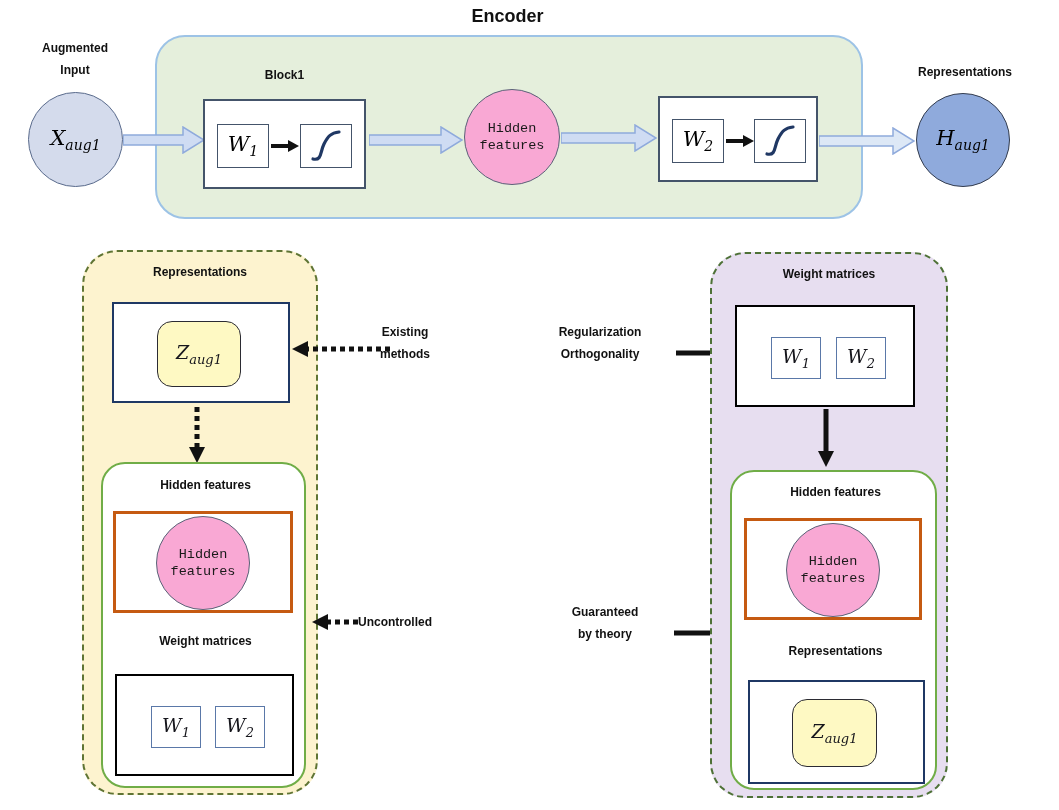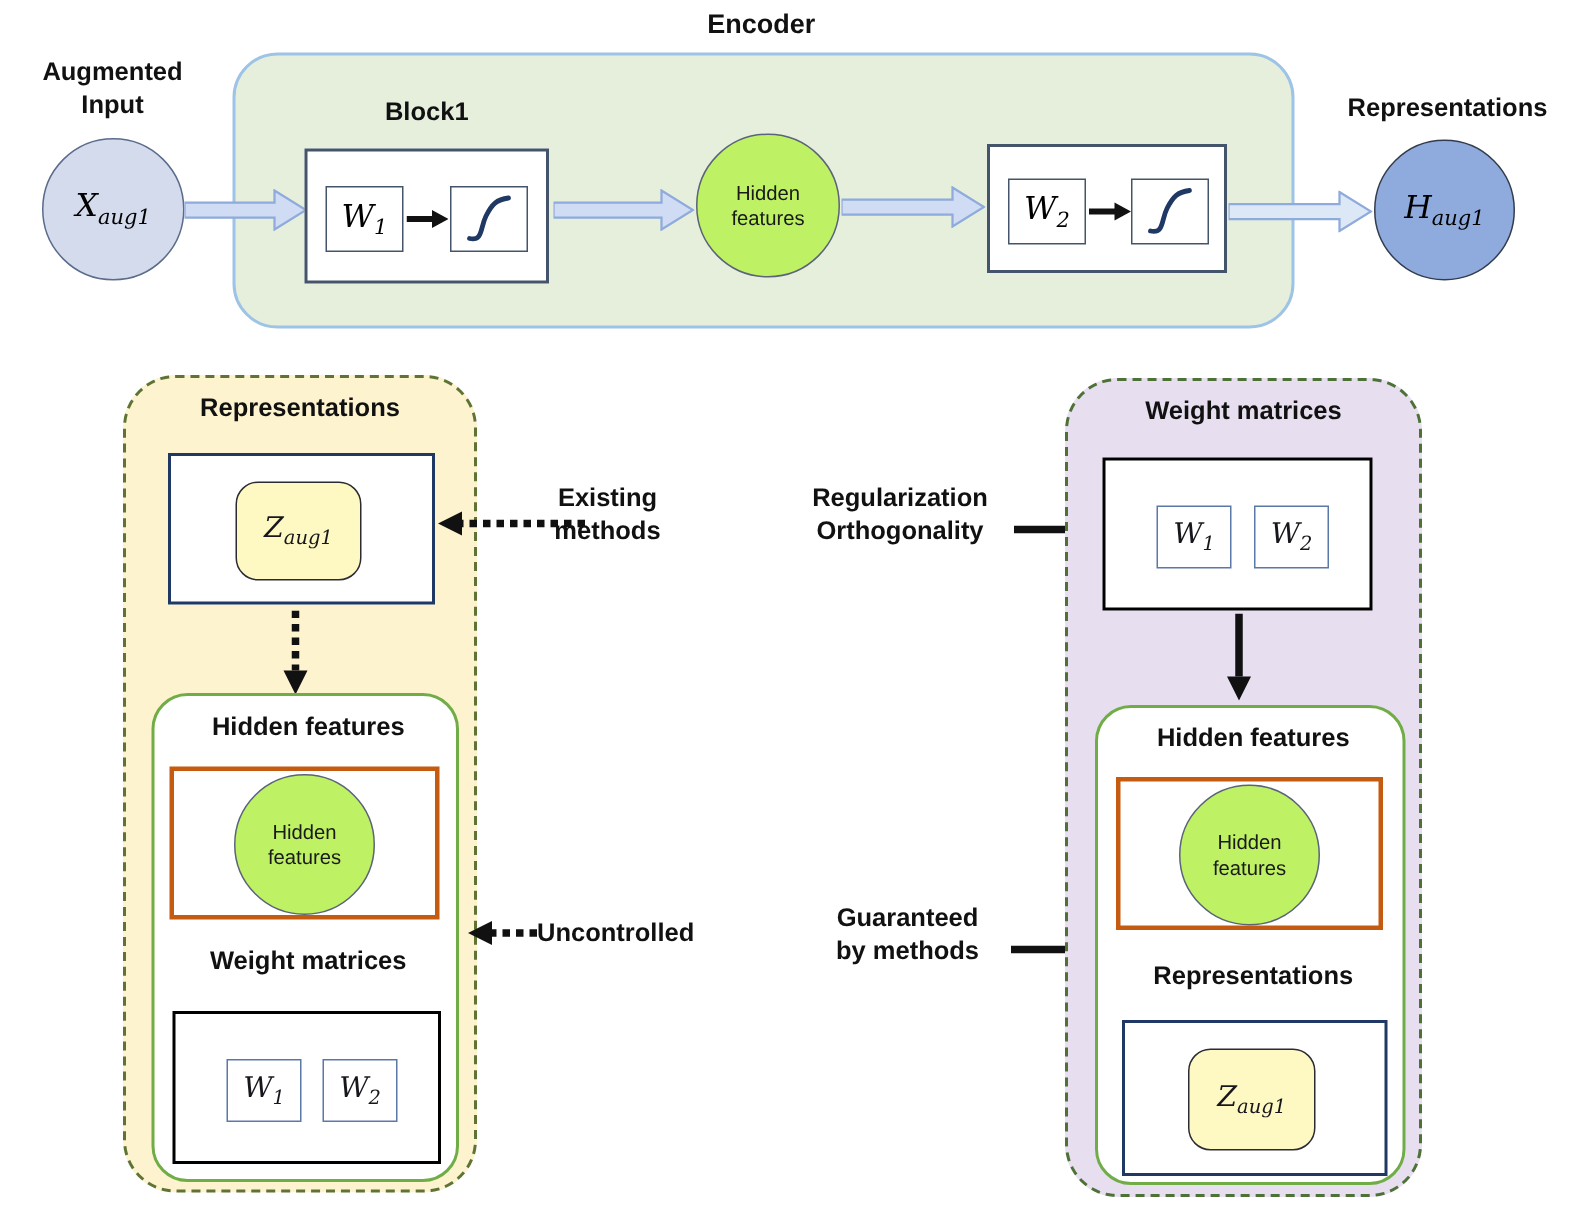--- a/index.html
+++ b/index.html
@@ -1,32 +1,32 @@
 <!DOCTYPE html>
 <html><head>
 <meta charset="utf-8">
 <style>
   html,body{margin:0;padding:0;background:#ffffff;}
   #stage{position:relative;width:1059px;height:810px;background:#ffffff;overflow:hidden;
          font-family:"Liberation Sans",sans-serif;color:#1a1a1a;}
   .abs{position:absolute;}
-  .lbl{font-weight:bold;text-align:center;line-height:22px;font-size:17px;color:#111;}
+  .lbl{font-weight:bold;text-align:center;line-height:22px;font-size:12px;color:#111;}
   .lbl-sm{font-weight:normal;text-align:center;line-height:17px;font-size:13.5px;color:#1a1a1a;}
   .math{font-family:"DejaVu Serif",serif;font-style:italic;font-size:21px;color:#000000;}
   .math sub{font-size:14px;font-style:italic;letter-spacing:0;}
   .math-sm{font-family:"DejaVu Serif",serif;font-style:italic;font-size:19px;color:#16161c;}
   .math-sm sub{font-size:13px;}
 
   .encoder-box{left:155px;top:35px;width:704px;height:180px;background:#e5efdc;
                border:2px solid #9dc3e6;border-radius:30px;}
   .circle{border-radius:50%;display:flex;align-items:center;justify-content:center;
           flex-direction:column;box-sizing:border-box;}
   .x-circle{left:28px;top:92px;width:95px;height:95px;background:#d4dbec;border:1.5px solid #5a6b8c;}
   .h-circle{left:916px;top:93px;width:94px;height:94px;background:#8faadc;border:1.5px solid #333c4e;}
-  .hid-circle{background:#bef264;border:1.5px solid #5a6378;}
+  .hid-circle{background:#f9a8d4;border:1.5px solid #5a6378;font-family:Liberation Mono, monospace;}
 
   .block-rect{background:#ffffff;border:2px solid #44546a;box-sizing:border-box;}
   .wbox{background:#ffffff;border:1.5px solid #44546a;box-sizing:border-box;
         display:flex;align-items:center;justify-content:center;}
   .wbox-lt{border:1.5px solid #5a78a8;}
   .sigbox{background:#ffffff;border:1.5px solid #44546a;box-sizing:border-box;
           display:flex;align-items:center;justify-content:center;}
 
   .left-panel{left:82px;top:250px;width:236px;height:545px;background:#fdf3cf;
               border:2px dashed #5f7433;border-radius:35px;box-sizing:border-box;}
@@ -174,21 +174,21 @@
     <div>Regularization</div>
     <div>Orthogonality</div>
   </div>
   <svg class="abs" style="left:676px;top:343px;" width="60" height="20">
     <line x1="0" y1="10" x2="43" y2="10" stroke="#111" stroke-width="5"></line>
     <polygon points="60,10 42,2 42,18" fill="#111"></polygon>
   </svg>
 
   <div class="abs lbl" style="left:535px;top:601px;width:140px;">
     <div>Guaranteed</div>
-    <div>by methods</div>
+    <div>by theory</div>
   </div>
   <svg class="abs" style="left:674px;top:623px;" width="60" height="20">
     <line x1="0" y1="10" x2="43" y2="10" stroke="#111" stroke-width="5"></line>
     <polygon points="60,10 42,2 42,18" fill="#111"></polygon>
   </svg>
 
   <div class="abs right-panel"></div>
 
   <div class="abs lbl" style="left:722px;top:263px;width:214px;">Weight matrices</div>
 

